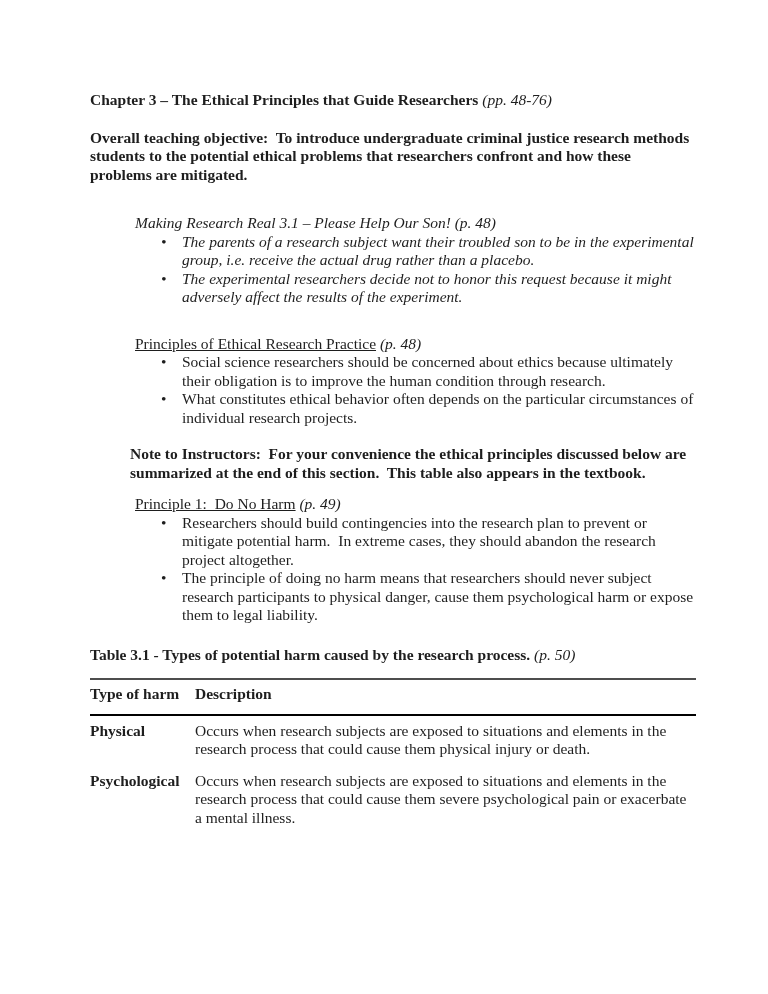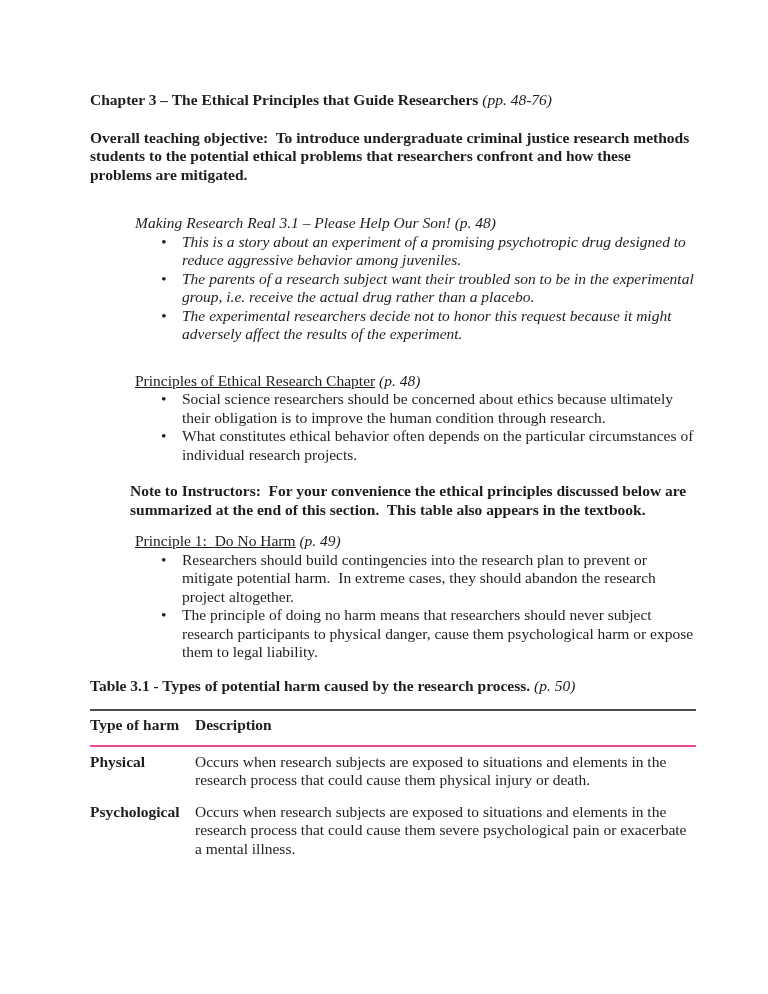--- a/index.html
+++ b/index.html
@@ -31,34 +31,34 @@
   ul.bullets li::before {
     content:"\2022";
     position:absolute;
     left:-21px;
     top:0;
   }
 
   .note { margin-top:18px; margin-left:40px; font-weight:bold; }
   .sec-principle1 { margin-top:13px; }
 
-  .table-caption { margin-top:15px; font-weight:bold; }
+  .table-caption { margin-top:21px; font-weight:bold; }
   .table-caption .pageref { font-weight:normal; }
 
   .harm-table {
     margin-top:14px;
     display:grid;
     grid-template-columns:105px 1fr;
     border-top:2px solid #4d4d4d;
     width:100%;
   }
   .harm-table .th {
     font-weight:bold;
     padding:5px 0 10px 0;
-    border-bottom:2px solid #ec4899;
+    border-bottom:2px solid #000000;
   }
   .harm-table .td { padding-top:6px; }
   .harm-table .td.row2 { padding-top:13px; }
   .harm-table .cell-type { font-weight:bold; }
 </style>
 </head>
 <body>
 
 <div class="page">
 
@@ -68,29 +68,28 @@
   </p>
 
   <p class="objective">Overall teaching objective:&nbsp; To introduce undergraduate criminal justice research methods students to the potential ethical problems that researchers confront and how these problems are mitigated.</p>
 
   <div class="sec sec-mrr">
     <p class="sec-heading">
       <span>Making Research Real 3.1 – Please Help Our Son!</span>
       <span>(p. 48)</span>
     </p>
     <ul class="bullets">
-      <li>This is a story about an experiment of a promising psychotropic drug designed to reduce aggressive behavior among juveniles.</li>
       <li>The parents of a research subject want their troubled son to be in the experimental group, i.e. receive the actual drug rather than a placebo.</li>
       <li>The experimental researchers decide not to honor this request because it might adversely affect the results of the experiment.</li>
     </ul>
   </div>
 
   <div class="sec">
     <p class="sec-heading">
-      <span class="underline">Principles of Ethical Research Chapter</span>
+      <span class="underline">Principles of Ethical Research Practice</span>
       <span class="italic">(p. 48)</span>
     </p>
     <ul class="bullets">
       <li>Social science researchers should be concerned about ethics because ultimately their obligation is to improve the human condition through research.</li>
       <li>What constitutes ethical behavior often depends on the particular circumstances of individual research projects.</li>
     </ul>
   </div>
 
   <p class="note">Note to Instructors:&nbsp; For your convenience the ethical principles discussed below are summarized at the end of this section.&nbsp; This table also appears in the textbook.</p>
 

